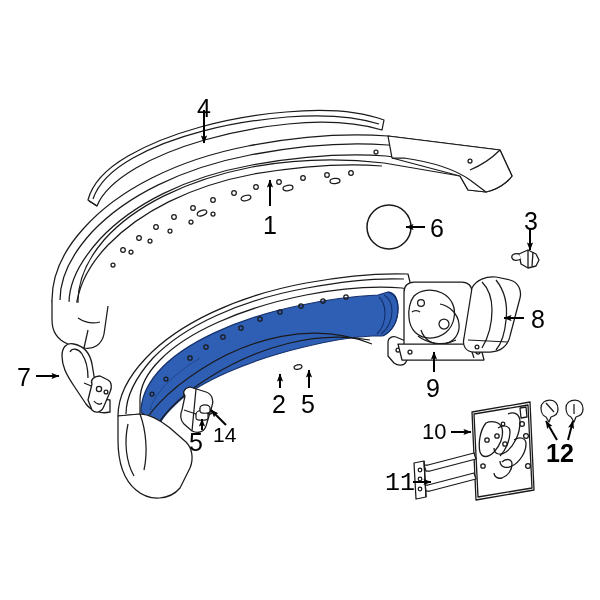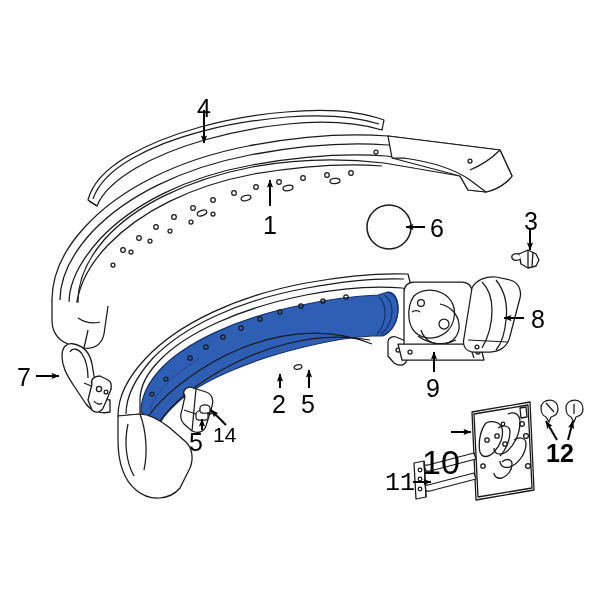--- a/index.html
+++ b/index.html
@@ -331,17 +331,17 @@
   <span class="callout-label" style="left:263px; top:213px; font-size:25px;">1</span>
   <span class="callout-label" style="left:430px; top:216px; font-size:25px;">6</span>
   <span class="callout-label" style="left:524px; top:209px; font-size:25px;">3</span>
   <span class="callout-label" style="left:531px; top:307px; font-size:25px;">8</span>
   <span class="callout-label" style="left:17px;  top:365px; font-size:25px;">7</span>
   <span class="callout-label" style="left:272px; top:392px; font-size:25px;">2</span>
   <span class="callout-label" style="left:301px; top:392px; font-size:25px;">5</span>
   <span class="callout-label" style="left:426px; top:376px; font-size:25px;">9</span>
   <span class="callout-label" style="left:189px; top:430px; font-size:25px;">5</span>
   <span class="callout-label" style="left:213px; top:424px; font-size:21px;">14</span>
-  <span class="callout-label" style="left:422px; top:421px; font-size:34px;margin-top:24px;">10</span>
+  <span class="callout-label" style="left:422px; top:421px; font-size:22px;">10</span>
   <span class="callout-label" style="left:385px; top:471px; font-size:25px;font-family:Liberation Mono, monospace;">11</span>
   <span class="callout-label" style="left:546px; top:441px; font-size:25px;font-weight:bold;">12</span>
 
 </div>
 
 </body></html>

